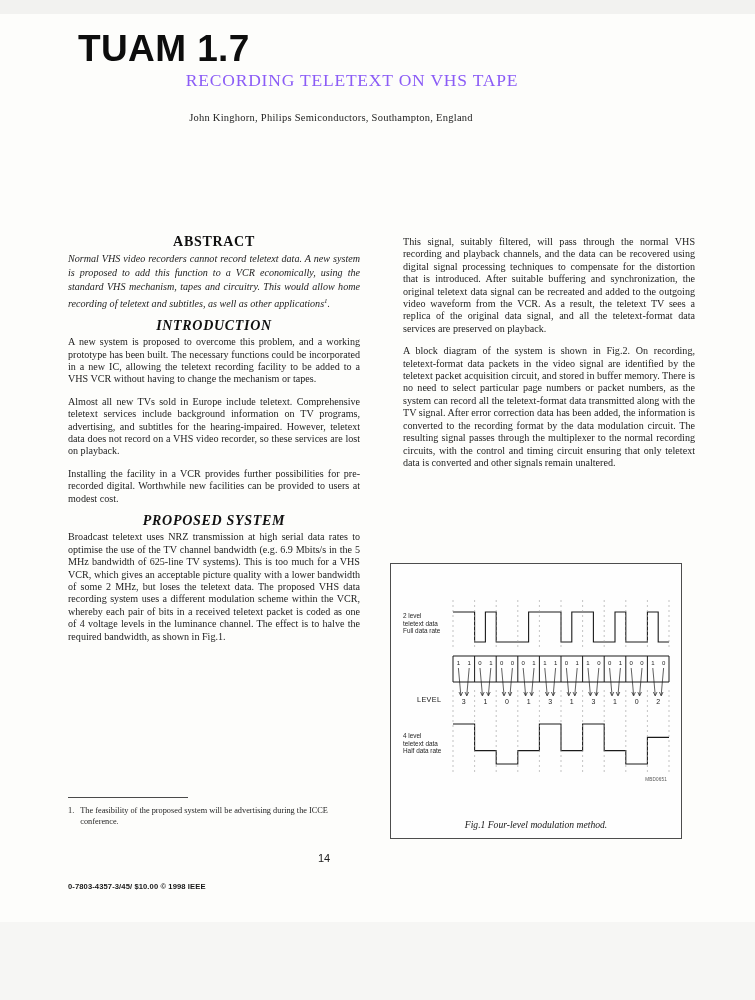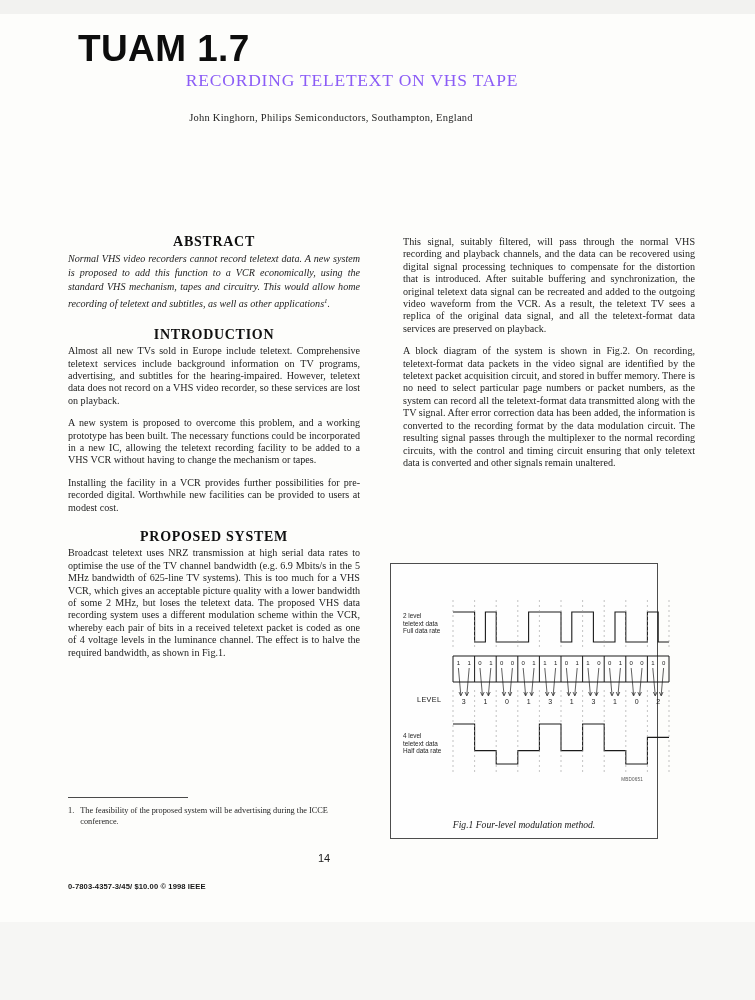--- a/index.html
+++ b/index.html
@@ -81,21 +81,21 @@
   .col-right { left: 403px; }
 
   .sec-head {
     text-align: center;
     font-weight: bold;
     font-size: 14px;
     letter-spacing: 0.7px;
     margin: 0 0 4px 0;
     color: #101010;
   }
-  .sec-head.spaced { margin-top: 17px; }
+  .sec-head.spaced { margin-top: 8px; font-style: italic; }
 
   p.body {
     margin: 0 0 10px 0;
     text-indent: 0;
   }
   p.abstract {
     font-style: italic;
     margin: 0;
     line-height: 14px;
   }
@@ -121,21 +121,21 @@
     display: flex;
     gap: 6px;
   }
   .footnote .fn-num { flex: 0 0 auto; }
   .footnote .fn-text { flex: 1 1 auto; }
 
   
   .figure-box {
     position: absolute;
     left: 390px; top: 563px;
-    width: 268px; height: 276px;
+    width: 292px; height: 276px;
     border: 1px solid #4d4d4d;
     background: #fefefe;
     box-sizing: border-box;
   }
   .figure-inner {
     position: absolute;
     left: 0; top: 0; width: 100%; height: 100%;
   }
   .fig-caption {
     position: absolute;
@@ -202,22 +202,22 @@
 
   <div class="session-id">TUAM 1.7</div>
   <div class="doc-title">RECORDING TELETEXT ON VHS TAPE</div>
   <div class="authors">John Kinghorn, Philips Semiconductors, Southampton, England</div>
 
   <div class="col col-left">
     <div class="sec-head">ABSTRACT</div>
     <p class="abstract"><span>Normal VHS video recorders cannot record teletext data. A new system is proposed to add this function to a VCR economically, using the standard VHS mechanism, tapes and circuitry. This would allow home recording of teletext and subtitles, as well as other applications</span><sup>1</sup><span>.</span></p>
 
     <div class="sec-head spaced">INTRODUCTION</div>
+    <p class="body">A new system is proposed to overcome this problem, and a working prototype has been built. The necessary functions could be incorporated in a new IC, allowing the teletext recording facility to be added to a VHS VCR without having to change the mechanism or tapes.</p>
     <p class="body">Almost all new TVs sold in Europe include teletext. Comprehensive teletext services include background information on TV programs, advertising, and subtitles for the hearing-impaired. However, teletext data does not record on a VHS video recorder, so these services are lost on playback.</p>
-    <p class="body">A new system is proposed to overcome this problem, and a working prototype has been built. The necessary functions could be incorporated in a new IC, allowing the teletext recording facility to be added to a VHS VCR without having to change the mechanism or tapes.</p>
     <p class="body">Installing the facility in a VCR provides further possibilities for pre-recorded digital. Worthwhile new facilities can be provided to users at modest cost.</p>
 
     <div class="sec-head spaced">PROPOSED SYSTEM</div>
     <p class="body">Broadcast teletext uses NRZ transmission at high serial data rates to optimise the use of the TV channel bandwidth (e.g. 6.9 Mbits/s in the 5 MHz bandwidth of 625-line TV systems). This is too much for a VHS VCR, which gives an acceptable picture quality with a lower bandwidth of some 2 MHz, but loses the teletext data. The proposed VHS data recording system uses a different modulation scheme within the VCR, whereby each pair of bits in a received teletext packet is coded as one of 4 voltage levels in the luminance channel. The effect is to halve the required bandwidth, as shown in Fig.1.</p>
   </div>
 
   <div class="footnote-rule"></div>
   <div class="footnote">
     <span class="fn-num">1.</span>
     <span class="fn-text">The feasibility of the proposed system will be advertising during the ICCE conference.</span>

